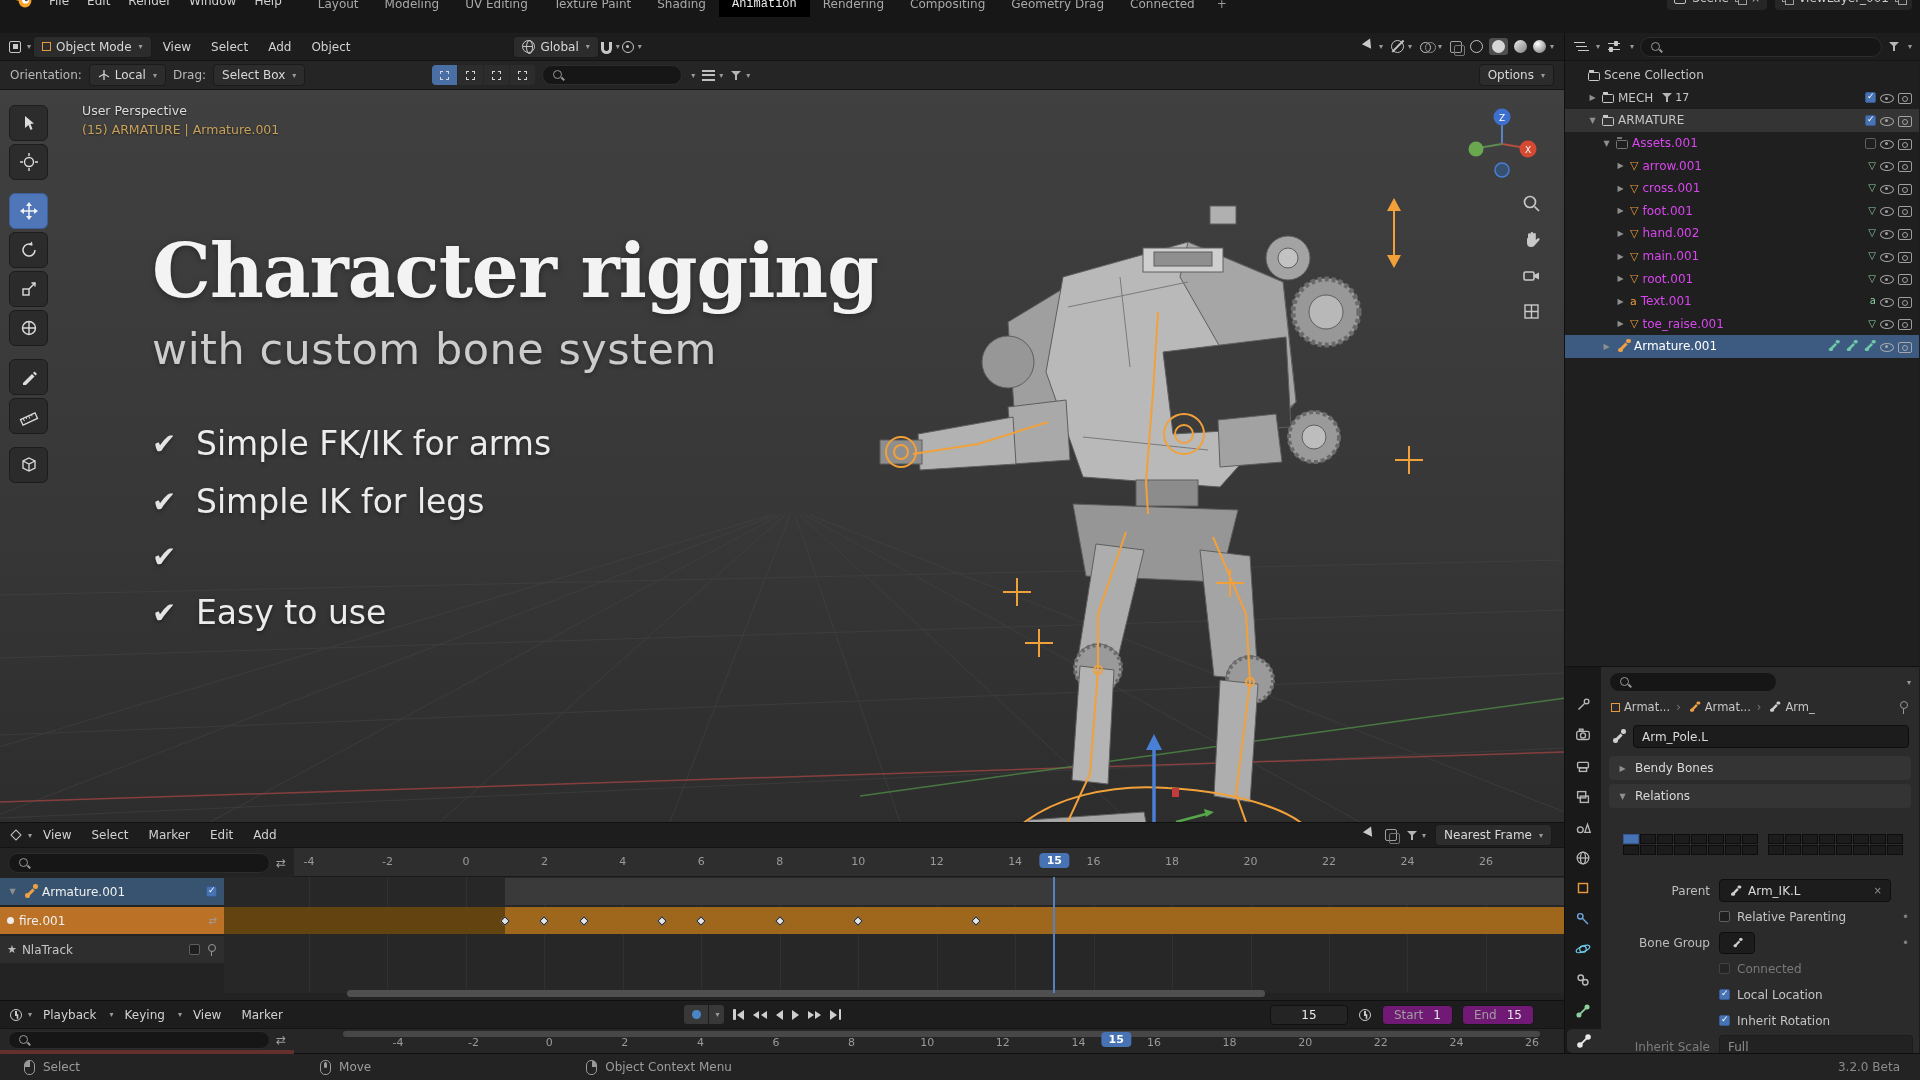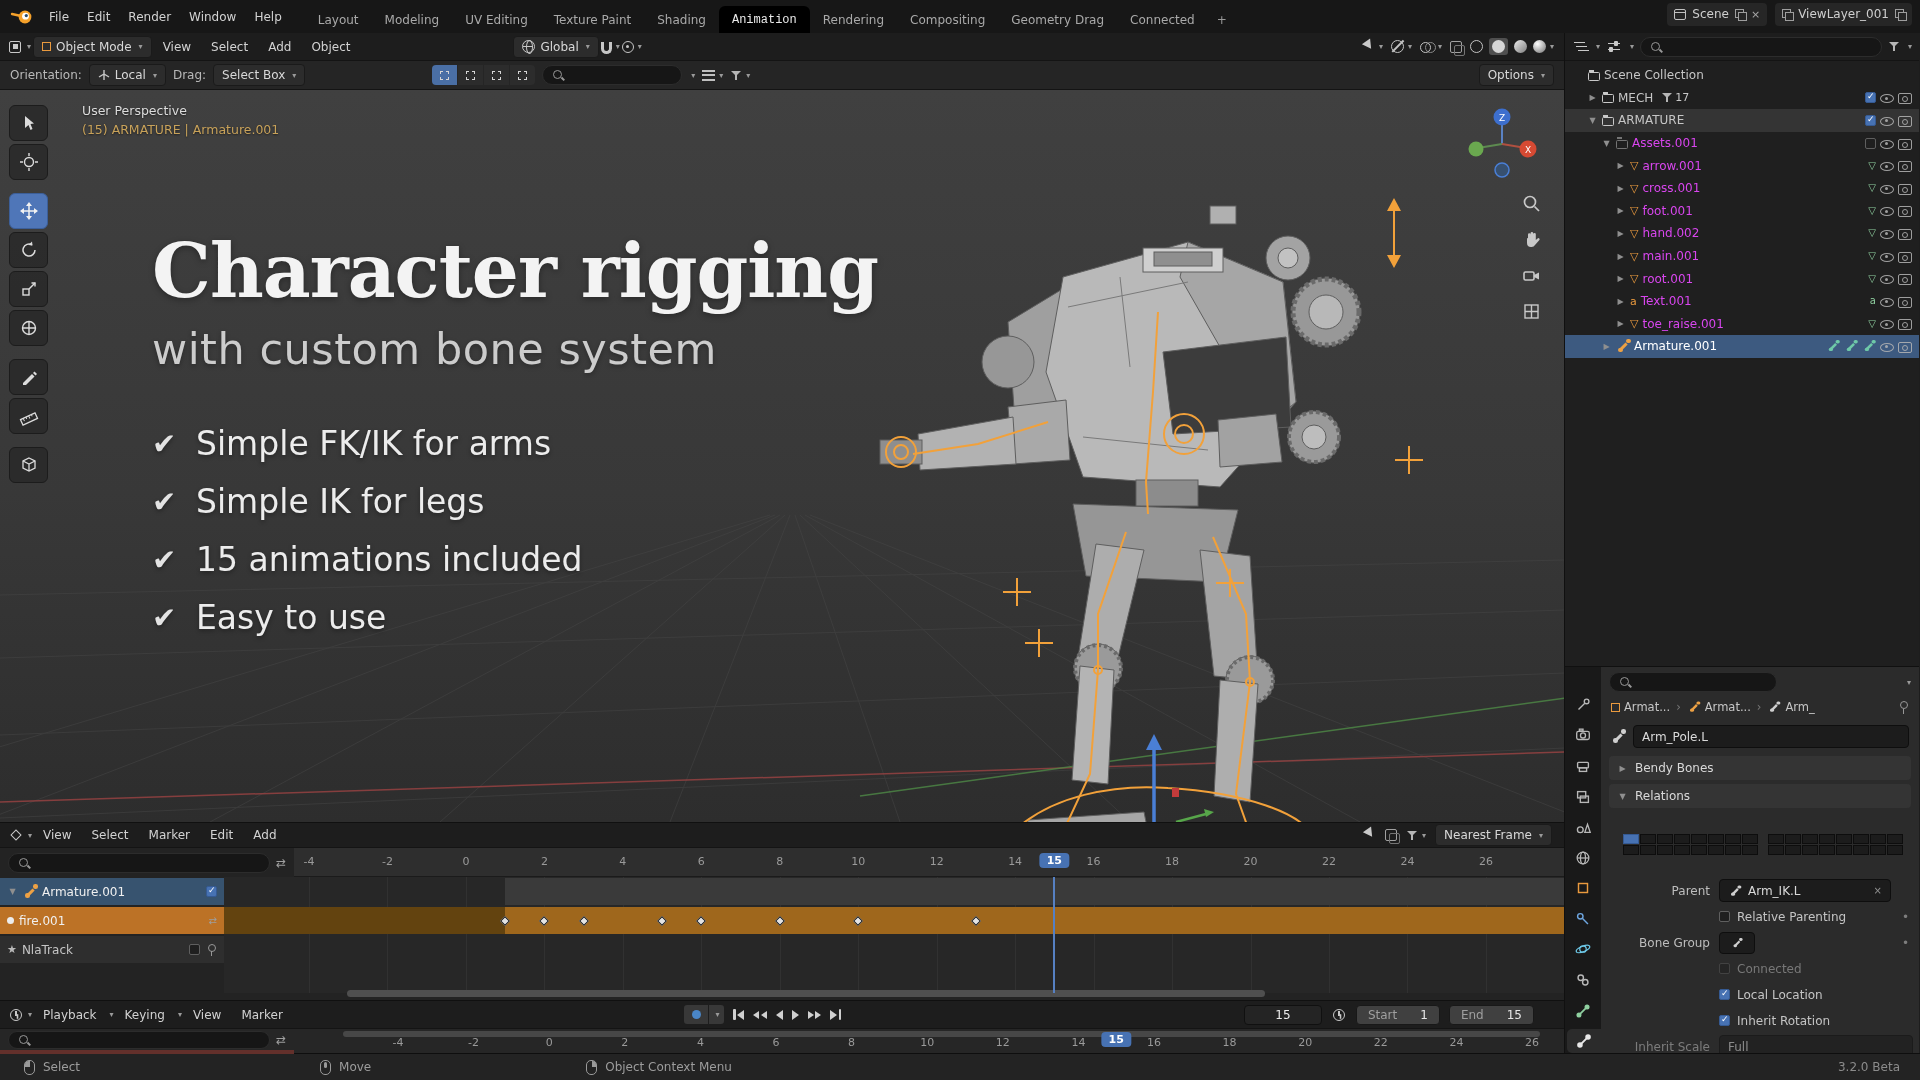--- a/index.html
+++ b/index.html
@@ -53,21 +53,21 @@
   .sph.solid { background:#d6d6d6; }
   .sph.mat { background:linear-gradient(135deg,#ececec,#7e7e7e); }
   .sph.rend { background:radial-gradient(circle at 35% 30%, #ffffff, #6f6f6f); }
   .chip { background:#4f4f4f; border-radius:3px; padding:2px 3px; display:flex; }
   .ptr { width:0; height:0; border:5px solid transparent; border-top:9px solid #c9c9c9; transform:rotate(-35deg); }
   .listic { width:13px; height:11px; border-top:2px solid #c0c0c0; border-bottom:2px solid #c0c0c0; position:relative; }
   .listic::after { content:""; position:absolute; left:0; top:2.5px; width:13px; height:2px; background:#c0c0c0; }
   .dot-anim { color:#7d7d7d; font-size:12px; margin-left:auto; padding-right:4px; }
 
   
-  .topbar { height:33px; background:#171717; display:flex; align-items:center; padding:8px 8px; flex:none; }
+  .topbar { height:33px; background:#171717; display:flex; align-items:flex-end; padding:16px 8px; flex:none; }
   .tb-left { display:flex; align-items:center; height:33px; }
   .blogo { margin:0 6px 0 2px; display:flex; }
   .tabs { display:flex; align-items:flex-end; margin-left:14px; height:33px; }
   .tab { height:27px; display:flex; align-items:center; padding:0 13px; color:#a9a9a9; border-radius:6px 6px 0 0; white-space:nowrap; }
   .tab.active { background:#000000; color:#eaeaea;font-family:Liberation Mono, monospace; }
   .tab.plus { color:#9a9a9a; padding:0 9px; }
   .tb-right { margin-left:auto; display:flex; align-items:center; gap:8px; height:33px; padding-bottom:5px; }
   .tb-group { display:flex; align-items:center; gap:6px; background:#262626; border-radius:4px; padding:2px 7px; height:23px; }
   .sq2 { width:10px; height:10px; position:relative; opacity:.8; }
   .sq2::before { content:""; position:absolute; left:0; top:0; width:7px; height:7px; border:1.2px solid #bdbdbd; }
@@ -217,21 +217,21 @@
   .rec i { width:9px; height:9px; border-radius:50%; background:#4a86c7; }
   .reccar { width:15px; height:19px; background:#383838; border-radius:0 3px 3px 0; display:flex; align-items:center; justify-content:center; margin-left:1px; }
   .tbtn { display:flex; align-items:center; gap:1.5px; }
   .tri-l { width:0; height:0; border:5px solid transparent; border-right:7.5px solid #cfcfcf; border-left:none; }
   .tri-r { width:0; height:0; border:5px solid transparent; border-left:7.5px solid #cfcfcf; border-right:none; }
   .tri-l.sm, .tri-r.sm { border-width:4px; border-right-width:6px; border-left-width:6px; }
   .tri-l.sm { border-left:none; } .tri-r.sm { border-right:none; }
   .barv { width:2.5px; height:11px; background:#cfcfcf; border-radius:1px; }
   .tl-fields { margin-left:auto; display:flex; align-items:center; gap:9px; padding-right:22px; }
   .framefld { width:78px; height:20px; background:#242424; border:1px solid #101010; border-radius:4px; color:#ececec; display:flex; align-items:center; justify-content:center; }
-  .sefld { height:20px; background:#404040; border:1px solid #181818; border-radius:4px; display:flex; align-items:center; gap:23px; padding:0 11px; }
+  .sefld { height:20px; background:#701a75; border:1px solid #181818; border-radius:4px; display:flex; align-items:center; gap:10px; padding:0 11px; }
   .sefld .sl { color:#9f9f9f; } .sefld .sv { color:#e6e6e6; }
   .tl-strip { position:relative; flex:1; background:#262626; }
   .tl-search { position:absolute; left:0; top:1px; width:294px; height:20px; display:flex; align-items:center; gap:6px; padding:0 8px; }
   .tl-search .searchpill { flex:1; height:18px; }
   .tl-red { position:absolute; left:0; top:21px; width:294px; height:4px; background:#63302b; }
   .tl-ruler { position:absolute; inset:0; }
   .tl-scroll { position:absolute; left:343px; right:24px; top:2px; height:6px; background:#474747; border-radius:3px; }
   .tl-cfbadge { top:3px; }
 
   
@@ -491,21 +491,20 @@
             <div class="feat">
                 <span class="ck">✔</span>
                 <span>Simple FK/IK for arms</span>
               </div>
             <div class="feat">
                 <span class="ck">✔</span>
                 <span>Simple IK for legs</span>
               </div>
             <div class="feat">
                 <span class="ck">✔</span>
-                <span>15 animations included</span>
               </div>
             <div class="feat">
                 <span class="ck">✔</span>
                 <span>Easy to use</span>
               </div>
           </div>
         </div>
 
         <svg class="mech" viewBox="0 0 600 726">
           <ellipse cx="300" cy="682" rx="190" ry="25" fill="rgba(0,0,0,0.25)"></ellipse>

